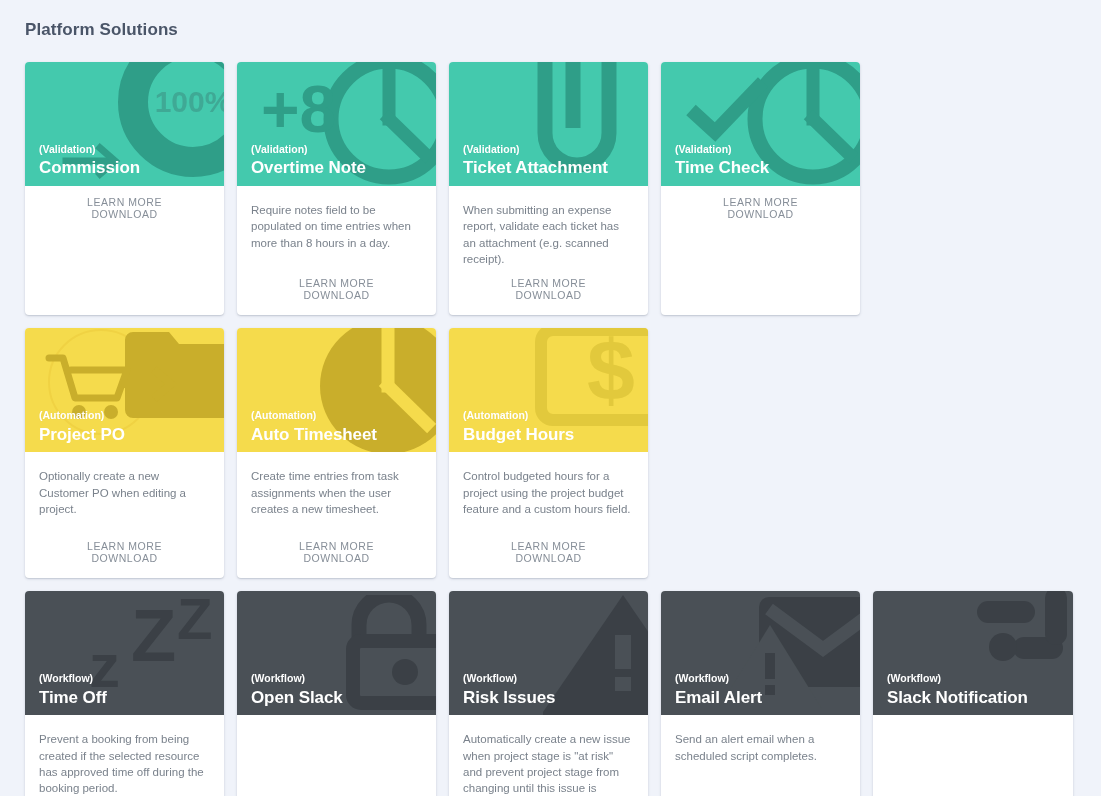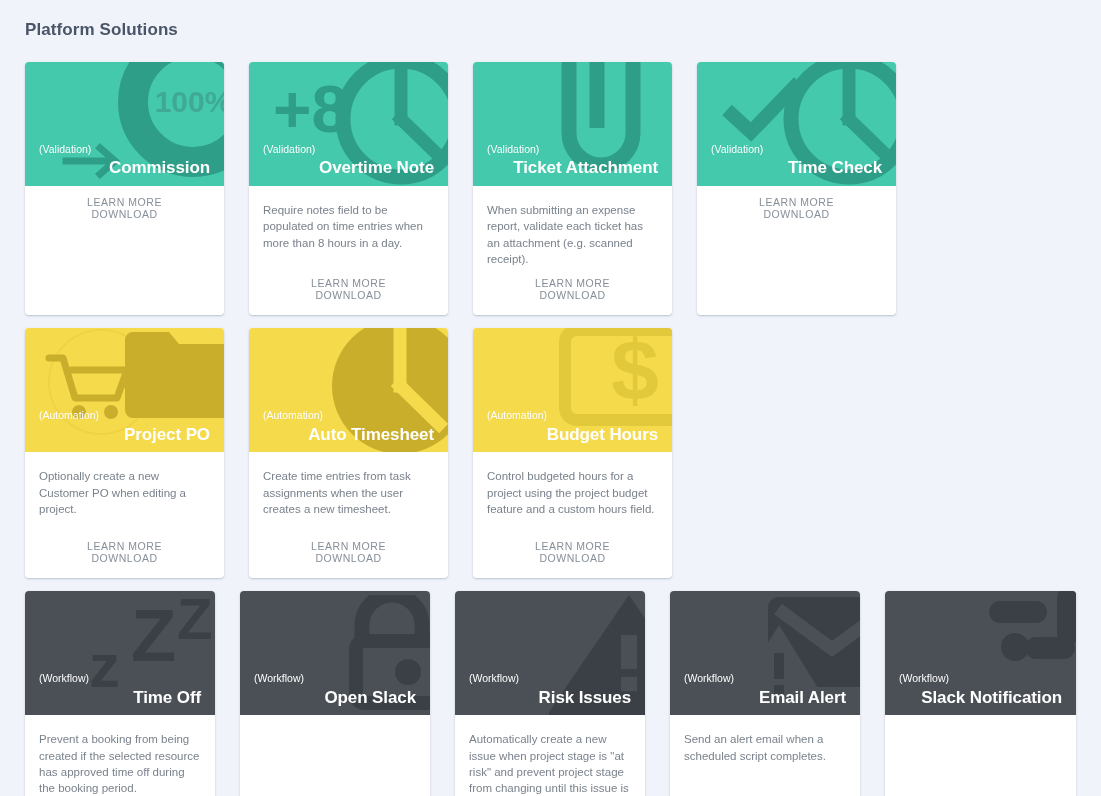--- a/index.html
+++ b/index.html
@@ -22,21 +22,21 @@
   }
 
   .grid {
     position: absolute;
     left: 25px; top: 62px;
     width: 1051px;
   }
 
   .row {
     display: flex;
-    gap: 25px;
+    gap: 13px;
     margin-bottom: 13px;
   }
 
   .card {
     width: 199px;
     background: #ffffff;
     border-radius: 4px;
     box-shadow: 0 1px 3px rgba(40,50,80,0.16), 0 1px 1px rgba(40,50,80,0.10);
     display: flex;
     flex-direction: column;
@@ -59,34 +59,33 @@
     inset: 0;
     pointer-events: none;
   }
   .hero .art svg { position: absolute; display: block; }
 
   .cat {
     position: relative;
     z-index: 2;
     color: #ffffff;
     font-size: 10.5px;
-    font-weight: normal;
+    font-weight: bold;
     line-height: 1.1;
     margin-bottom: 3px;
     text-shadow: 0 0 2px rgba(0,0,0,0.05);
   }
   .ttl {
     position: relative;
     z-index: 2;
     color: #ffffff;
     font-size: 17px;
     font-weight: bold;
     line-height: 1.15;
     letter-spacing: -0.1px;
-    text-align: right;
   }
 
   
   .t-validation .hero { background: #44c9ad; }
   .t-automation .hero { background: #f5db4c; }
   .t-workflow   .hero { background: #4a5056; }
 
   .body {
     flex: 1;
     padding: 16px 14px 0 14px;

